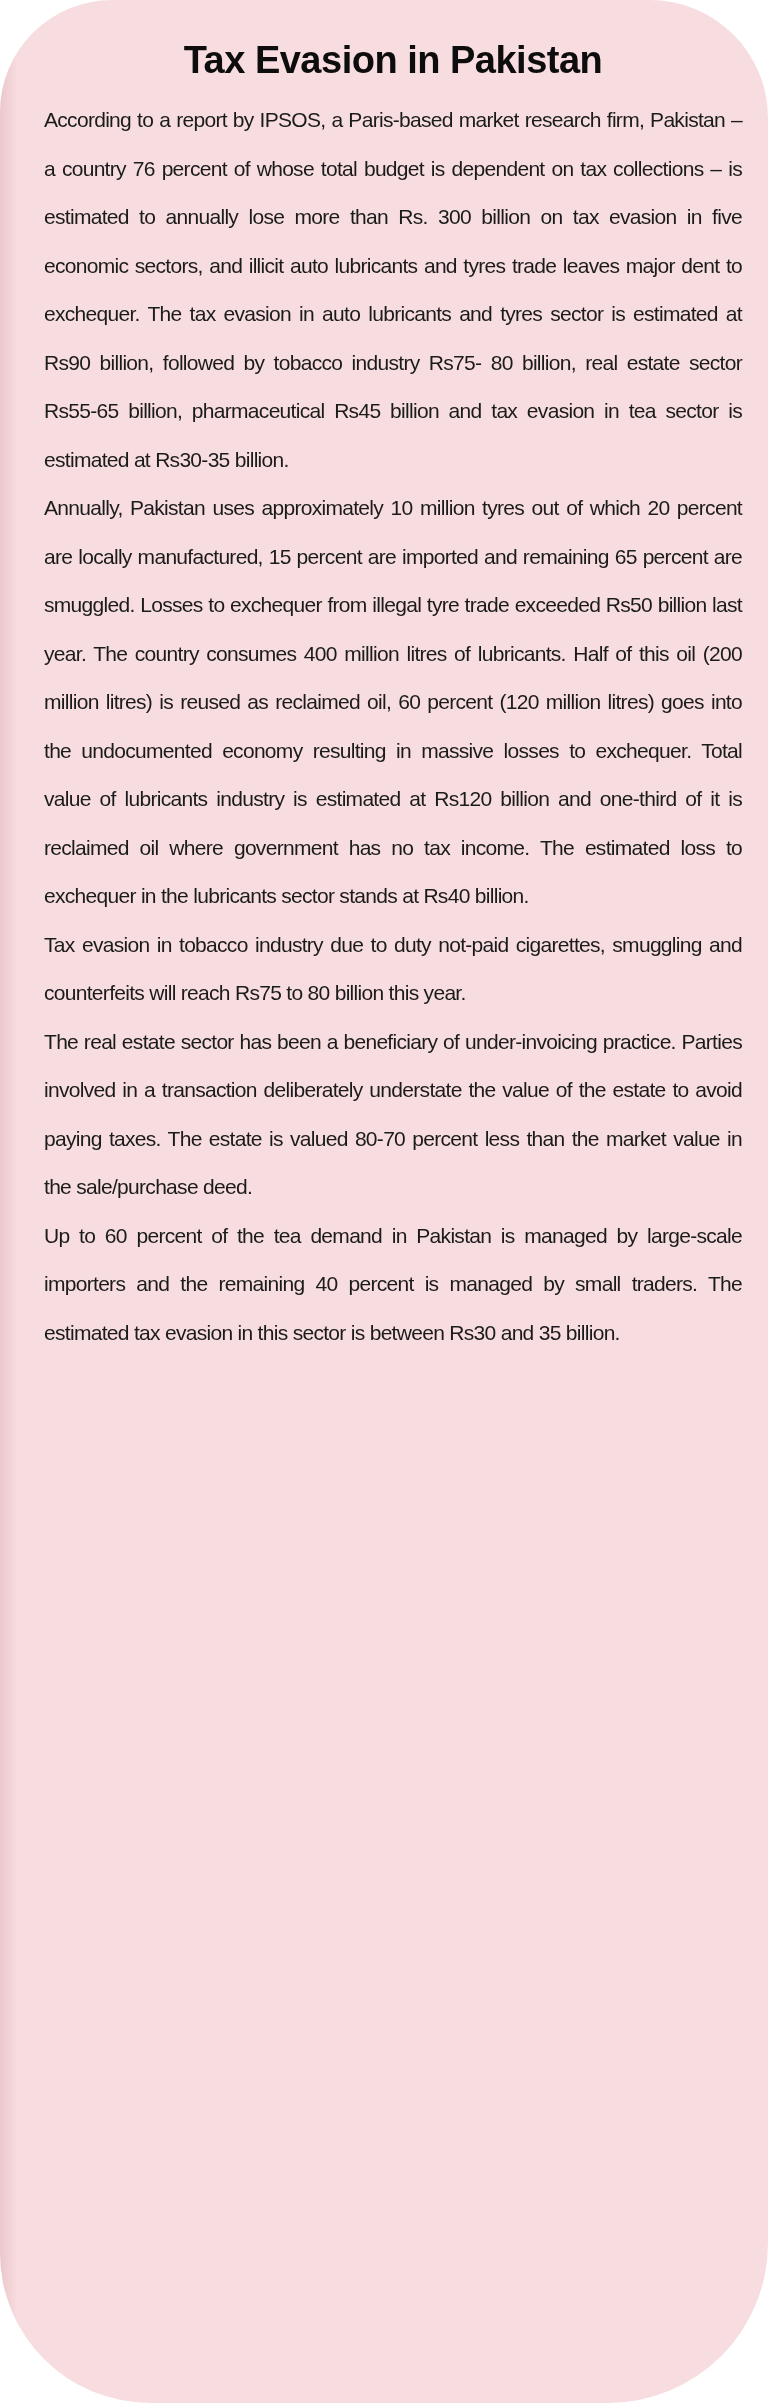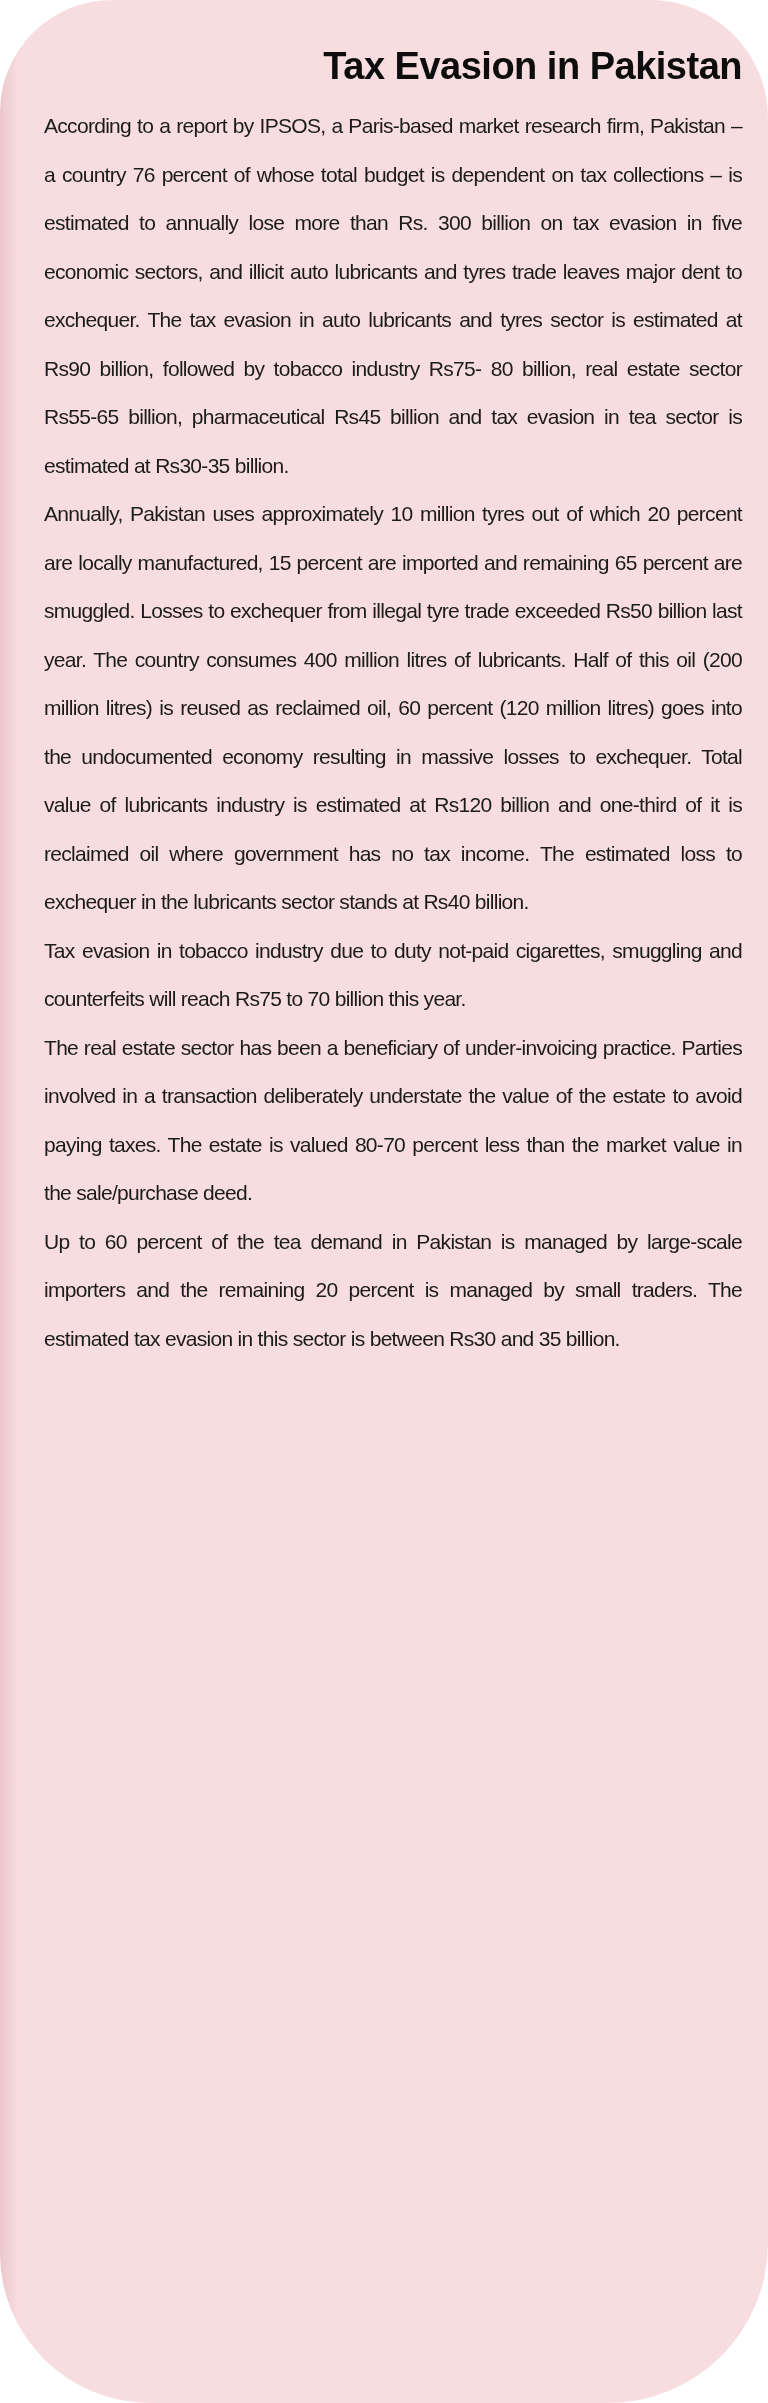--- a/index.html
+++ b/index.html
@@ -23,43 +23,43 @@
     position: absolute;
     left: 0; top: 0;
     width: 768px;
     height: 2403px;
     background: linear-gradient(90deg, var(--card-edge) 0px, var(--card-bg) 18px, var(--card-bg) 100%);
     border-radius: 112px 118px 160px 150px;
     padding: 26px 26px 0 44px;
     overflow: hidden;
   }
   .title {
-    text-align: right;
+    text-align: center;
     font-weight: bold;
     font-size: 38px;
     line-height: 56px;
     letter-spacing: -0.5px;
     color: var(--title);
-    margin: 12px 0 8px 0;
+    margin: 6px 0 8px 0;
   }
   .body-text p {
     margin: 0;
     font-size: 21px;
     line-height: 48.5px;
     letter-spacing: -0.7px;
     color: var(--text);
     text-align: justify;
     text-justify: inter-word;
   }
 </style>
 </head>
 <body>
 
 <div class="card">
   <div class="title">Tax Evasion in Pakistan</div>
   <div class="body-text">
     <p>According to a report by IPSOS, a Paris-based market research firm, Pakistan – a country 76 percent of whose total budget is dependent on tax collections – is estimated to annually lose more than Rs. 300 billion on tax evasion in five economic sectors, and illicit auto lubricants and tyres trade leaves major dent to exchequer. The tax evasion in auto lubricants and tyres sector is estimated at Rs90 billion, followed by tobacco industry Rs75- 80 billion, real estate sector Rs55-65 billion, pharmaceutical Rs45 billion and tax evasion in tea sector is estimated at Rs30-35 billion.</p>
     <p>Annually, Pakistan uses approximately 10 million tyres out of which 20 percent are locally manufactured, 15 percent are imported and remaining 65 percent are smuggled. Losses to exchequer from illegal tyre trade exceeded Rs50 billion last year. The country consumes 400 million litres of lubricants. Half of this oil (200 million litres) is reused as reclaimed oil, 60 percent (120 million litres) goes into the undocumented economy resulting in massive losses to exchequer. Total value of lubricants industry is estimated at Rs120 billion and one-third of it is reclaimed oil where government has no tax income. The estimated loss to exchequer in the lubricants sector stands at Rs40 billion.</p>
-    <p>Tax evasion in tobacco industry due to duty not-paid cigarettes, smuggling and counterfeits will reach Rs75 to 70 billion this year.</p>
+    <p>Tax evasion in tobacco industry due to duty not-paid cigarettes, smuggling and counterfeits will reach Rs75 to 80 billion this year.</p>
     <p>The real estate sector has been a beneficiary of under-invoicing practice. Parties involved in a transaction deliberately understate the value of the estate to avoid paying taxes. The estate is valued 80-70 percent less than the market value in the sale/purchase deed.</p>
-    <p>Up to 60 percent of the tea demand in Pakistan is managed by large-scale importers and the remaining 20 percent is managed by small traders. The estimated tax evasion in this sector is between Rs30 and 35 billion.</p>
+    <p>Up to 60 percent of the tea demand in Pakistan is managed by large-scale importers and the remaining 40 percent is managed by small traders. The estimated tax evasion in this sector is between Rs30 and 35 billion.</p>
   </div>
 </div>
 
 </body></html>

